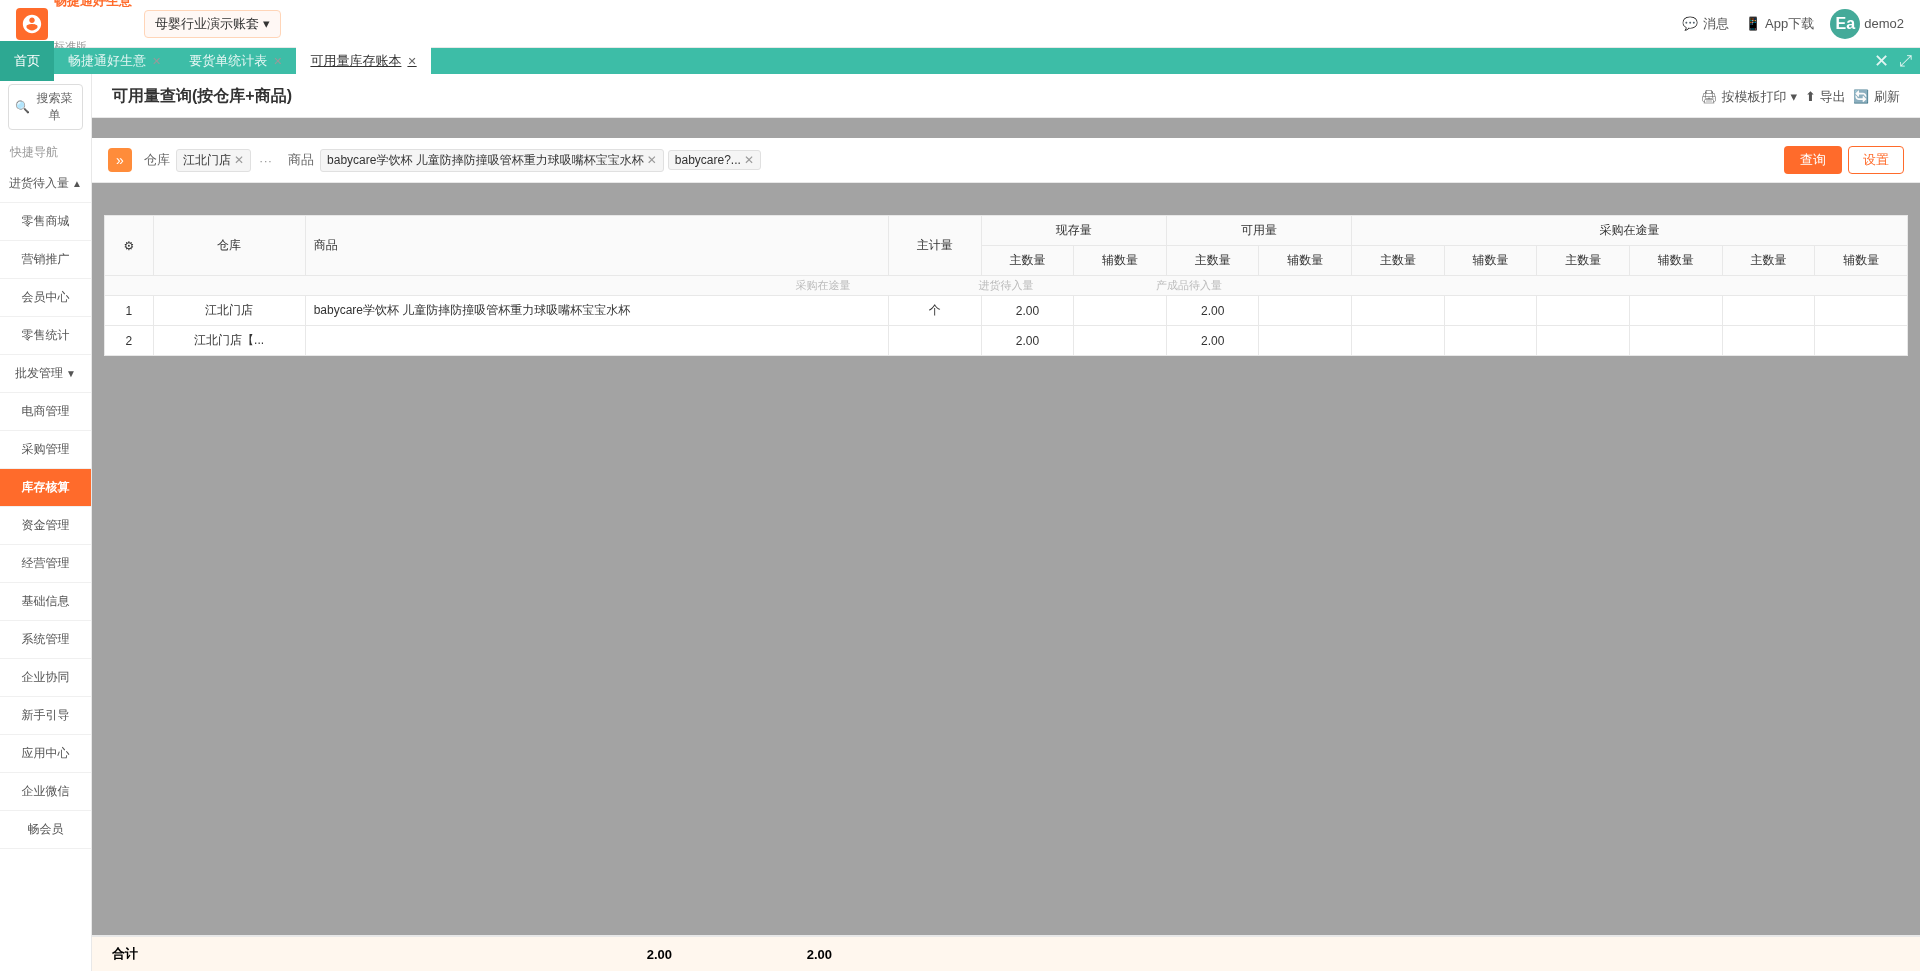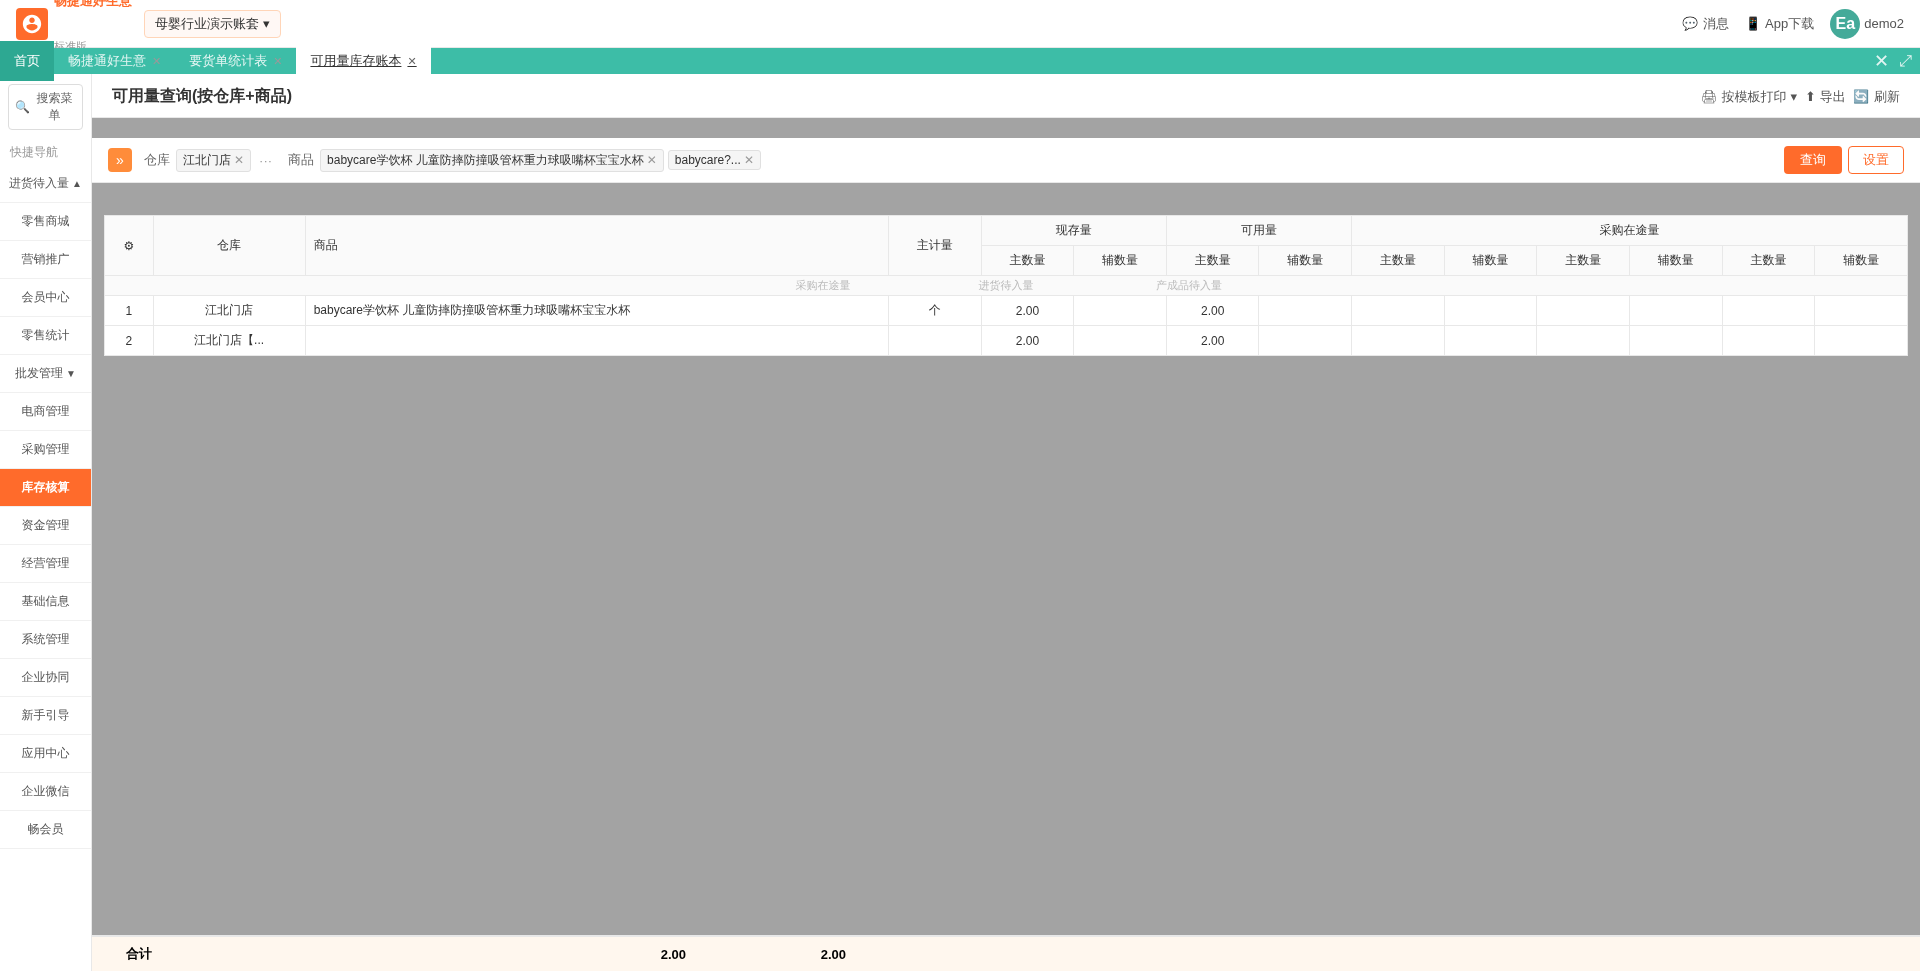--- a/index.html
+++ b/index.html
@@ -144,21 +144,21 @@
       color: #333;
       font-weight: 500;
     }
     .data-table td { color: #333; }
     .data-table .col-product { text-align: left; min-width: 280px; }
 
     
     .table-footer {
       background: #fff7ee;
       border-top: 2px solid #e8e8e8;
-      padding: 8px 34px;
+      padding: 8px 20px;
       font-size: 13px;
       font-weight: bold;
       display: flex;
       align-items: center;
       gap: 0;
       flex-shrink: 0;
     }
     .footer-label { min-width: 160px; }
     .footer-val { min-width: 80px; text-align: right; }
   </style>

